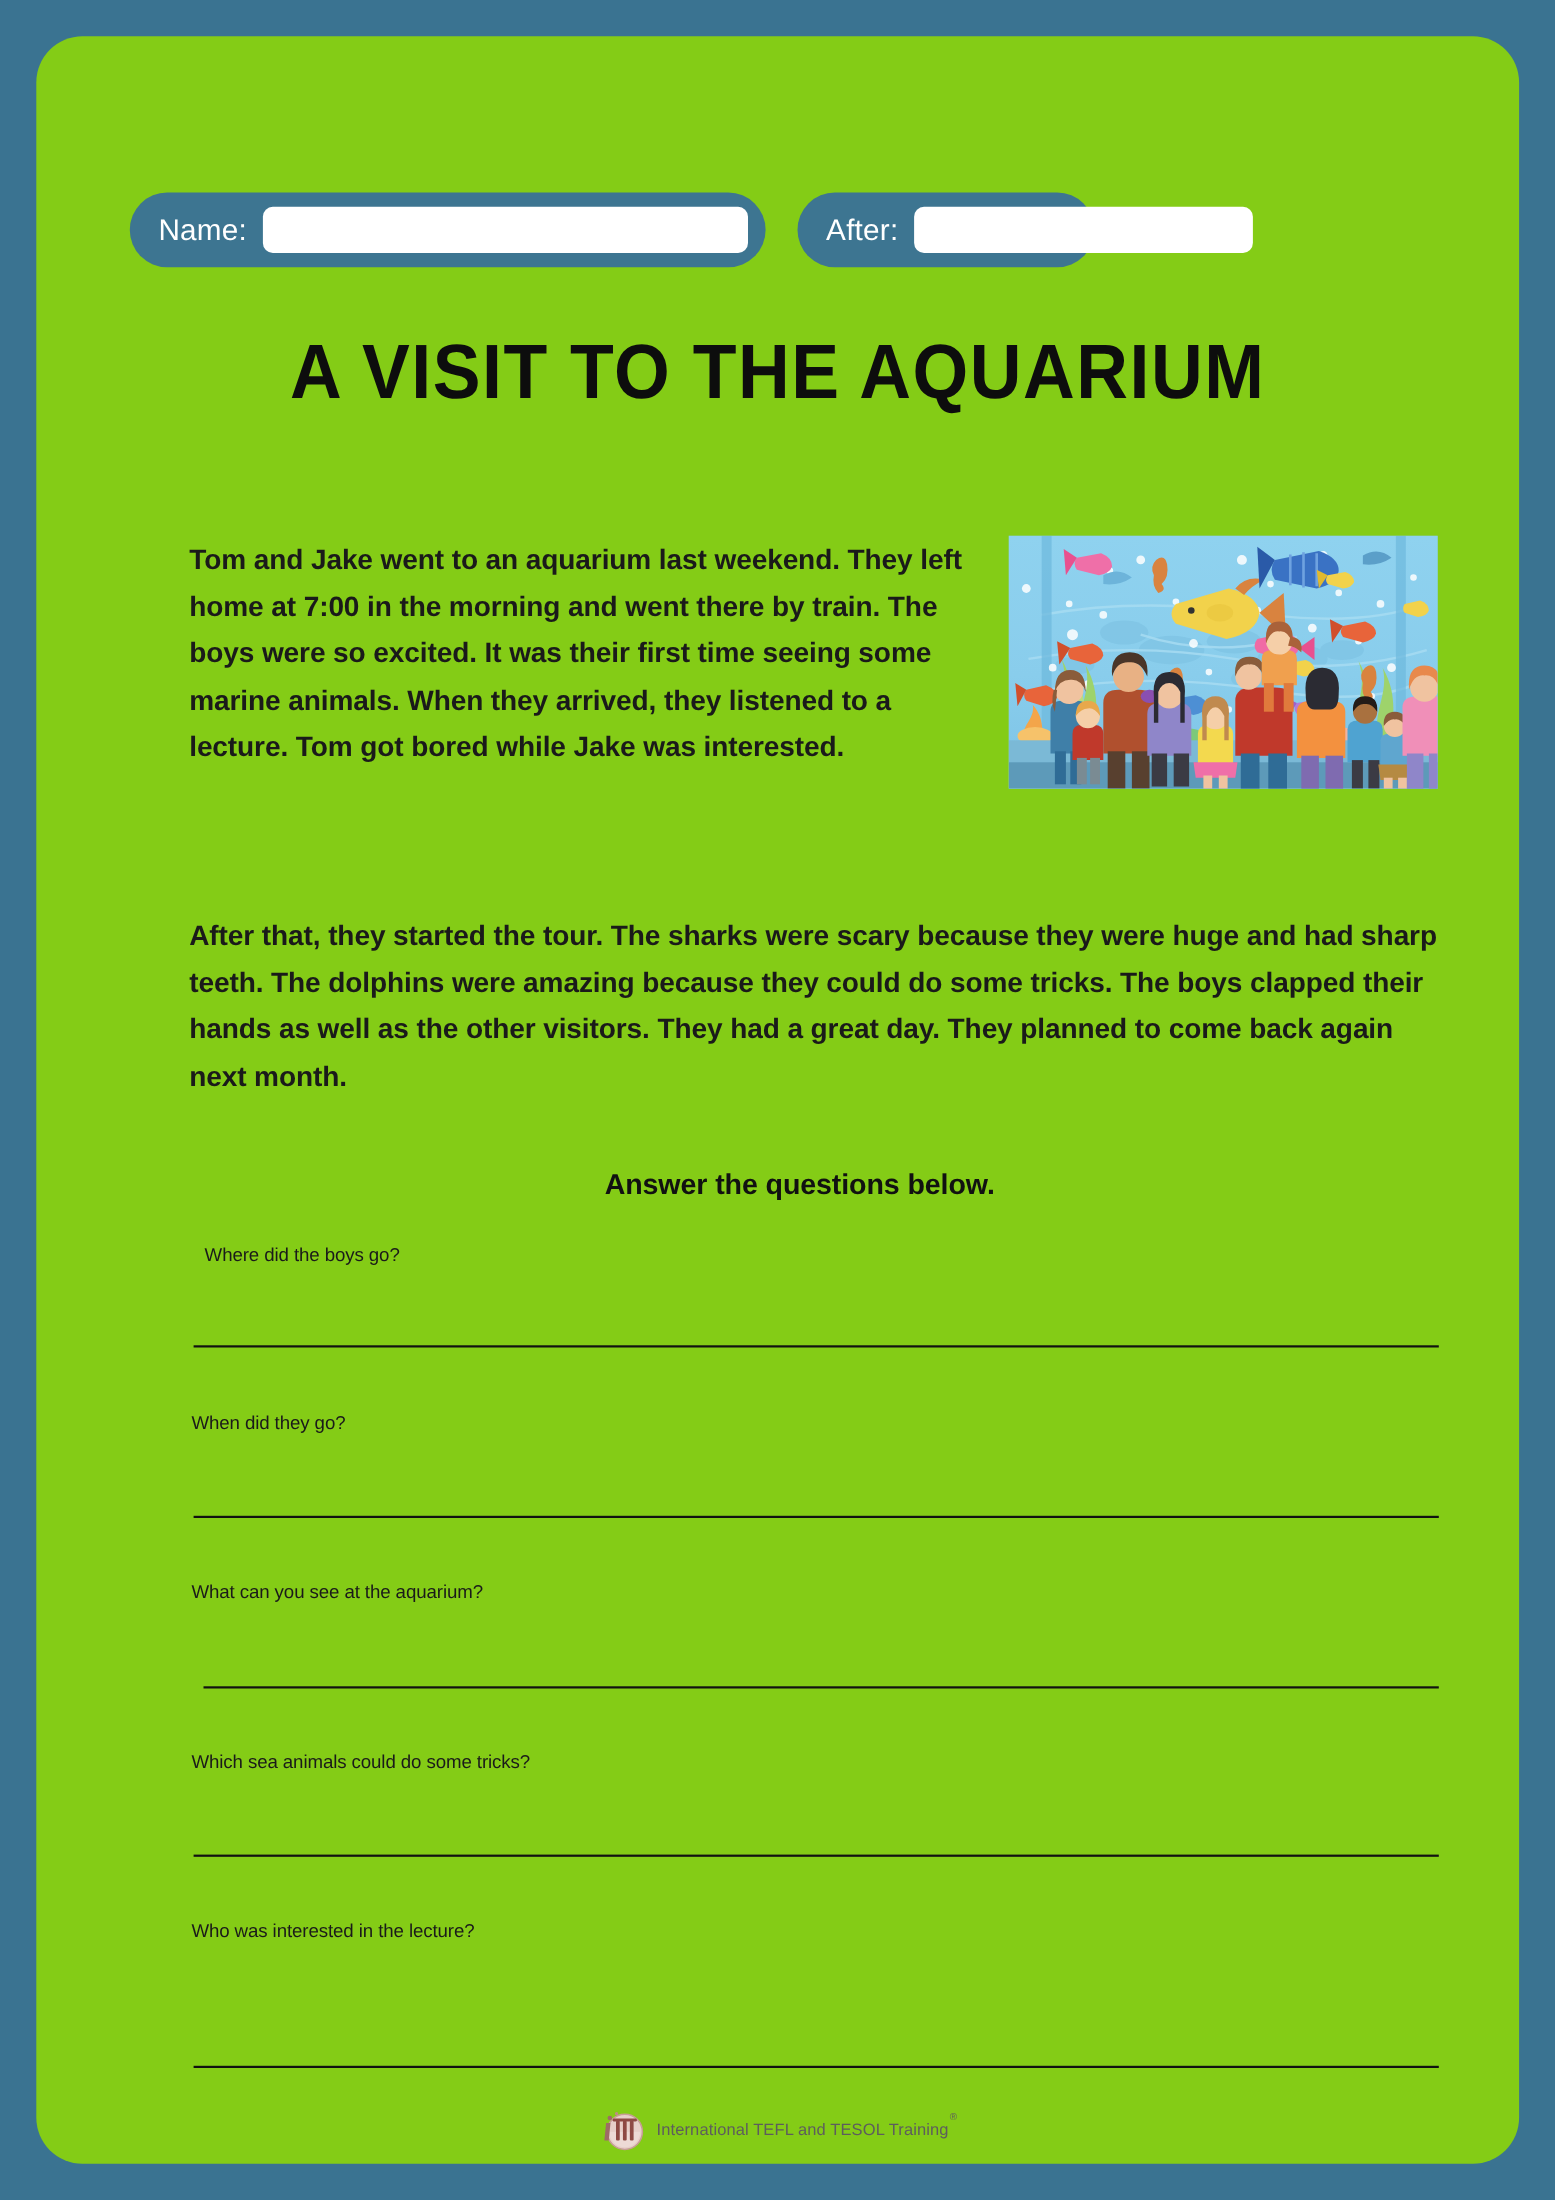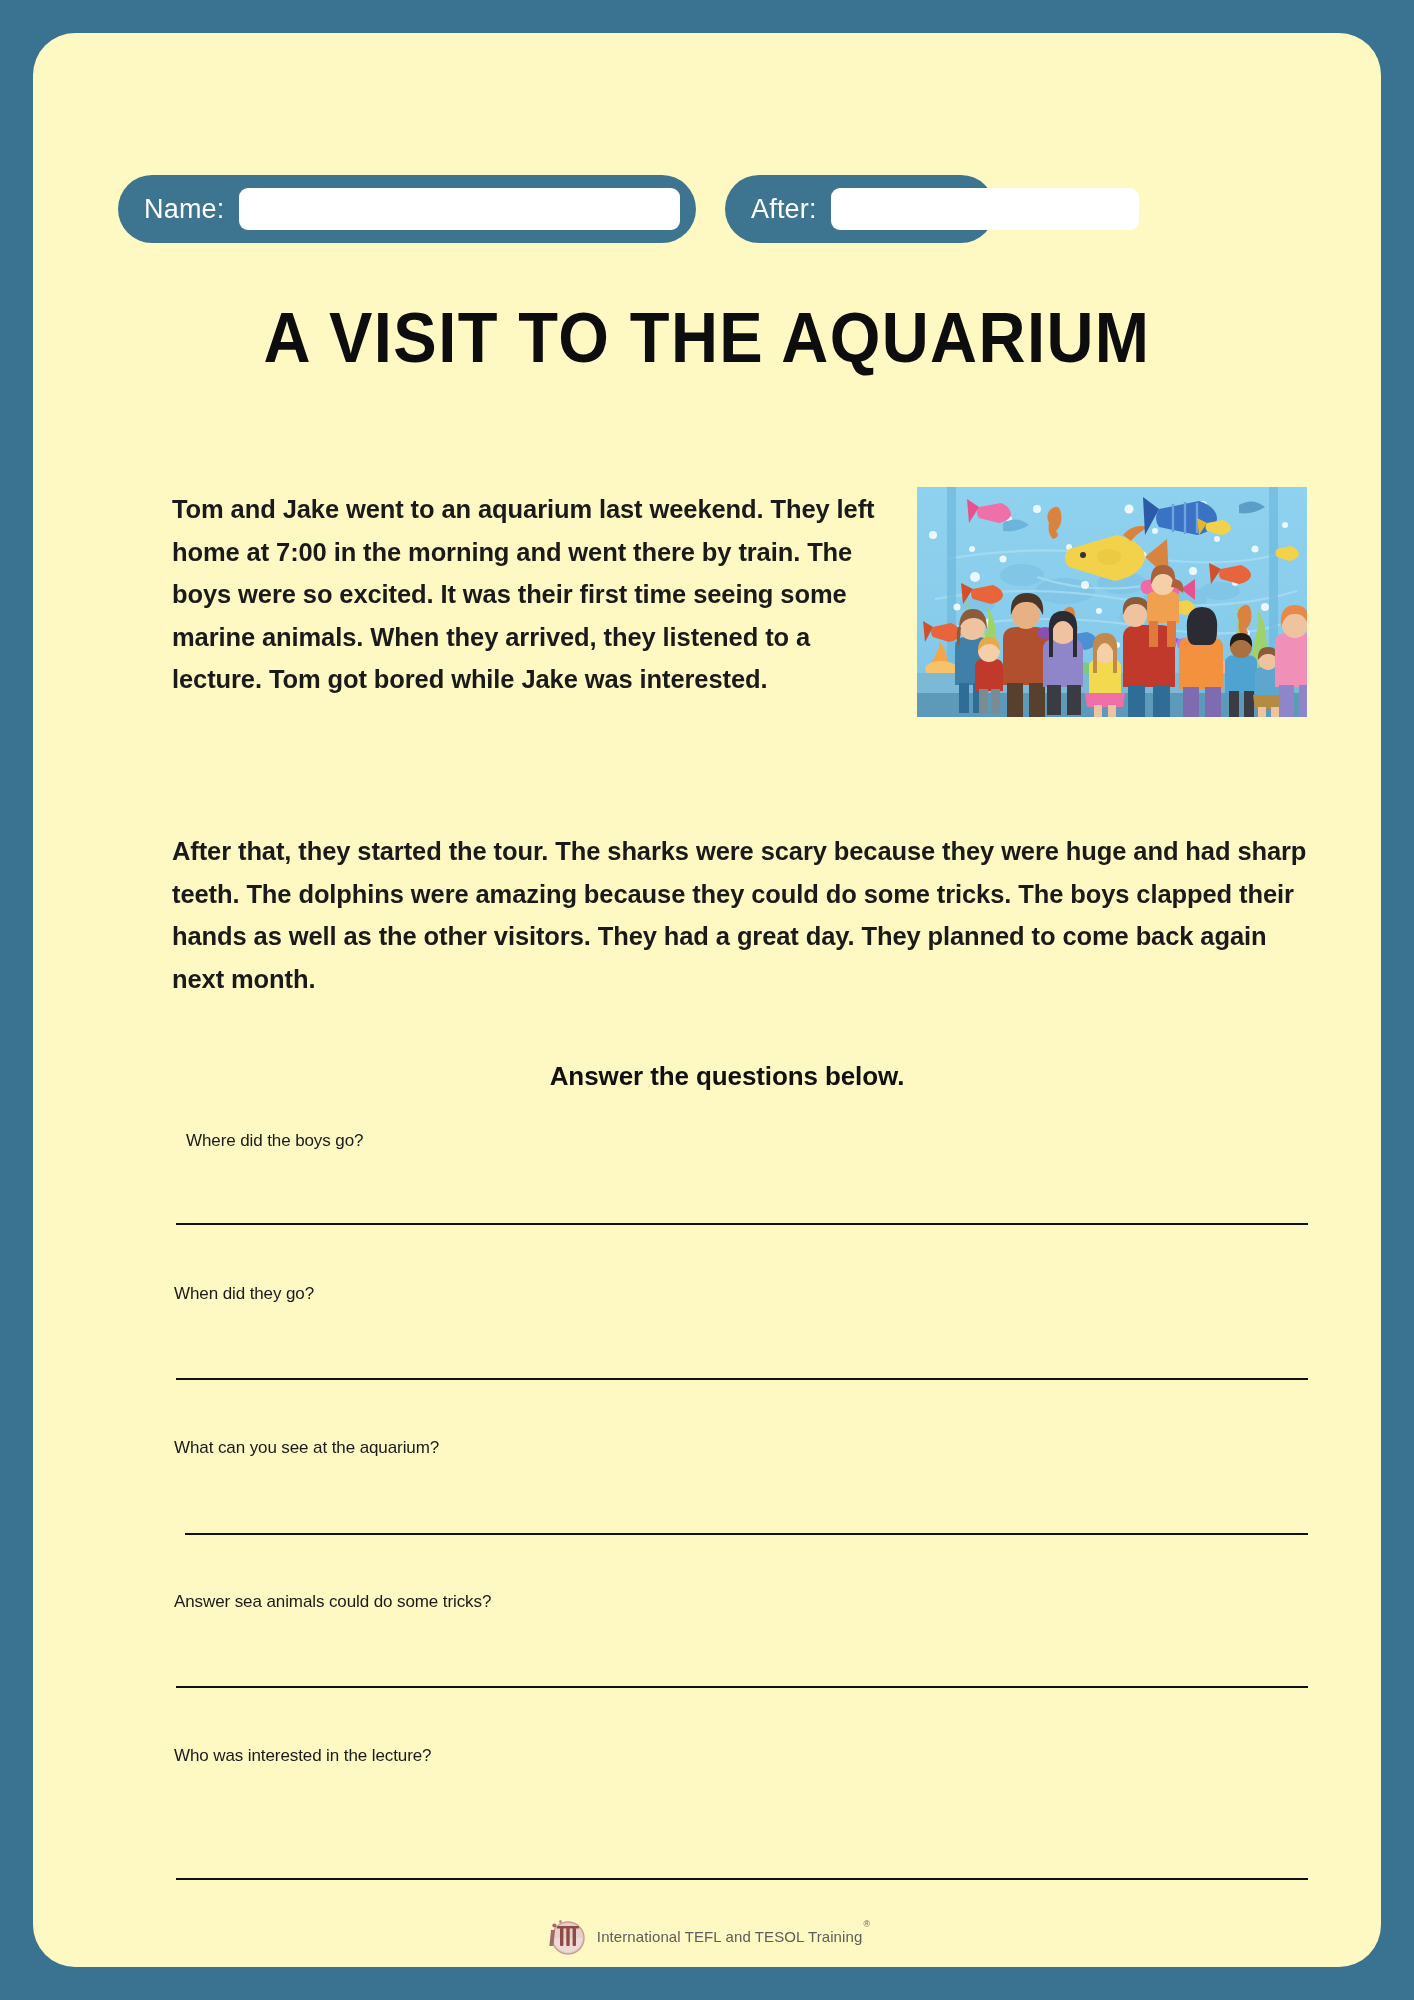--- a/index.html
+++ b/index.html
@@ -21,21 +21,21 @@
     height: 2000px;
     background: #3a7391;
   }
 
   .sheet {
     position: absolute;
     left: 33px;
     top: 33px;
     width: 1348px;
     height: 1934px;
-    background: #fef9c3;
+    background: #84cc16;
     border-radius: 42px;
   }
 
   
   .header-row {
     position: absolute;
     left: 0;
     top: 70px;
     width: 100%;
     height: 90px;
@@ -487,21 +487,21 @@
       <span class="q-text" style="left:141px; top:1251px;">When did they go?</span>
       <div class="q-line" style="left:143px; top:1345px; width:1132px;"></div>
     </div>
 
     <div class="qblock">
       <span class="q-text" style="left:141px; top:1405px;">What can you see at the aquarium?</span>
       <div class="q-line" style="left:152px; top:1500px; width:1123px;"></div>
     </div>
 
     <div class="qblock">
-      <span class="q-text" style="left:141px; top:1559px;">Answer sea animals could do some tricks?</span>
+      <span class="q-text" style="left:141px; top:1559px;">Which sea animals could do some tricks?</span>
       <div class="q-line" style="left:143px; top:1653px; width:1132px;"></div>
     </div>
 
     <div class="qblock">
       <span class="q-text" style="left:141px; top:1713px;text-align:center;">Who was interested in the lecture?</span>
       <div class="q-line" style="left:143px; top:1845px; width:1132px;"></div>
     </div>
 
     <div class="footer">
       <span class="logo-mark">

